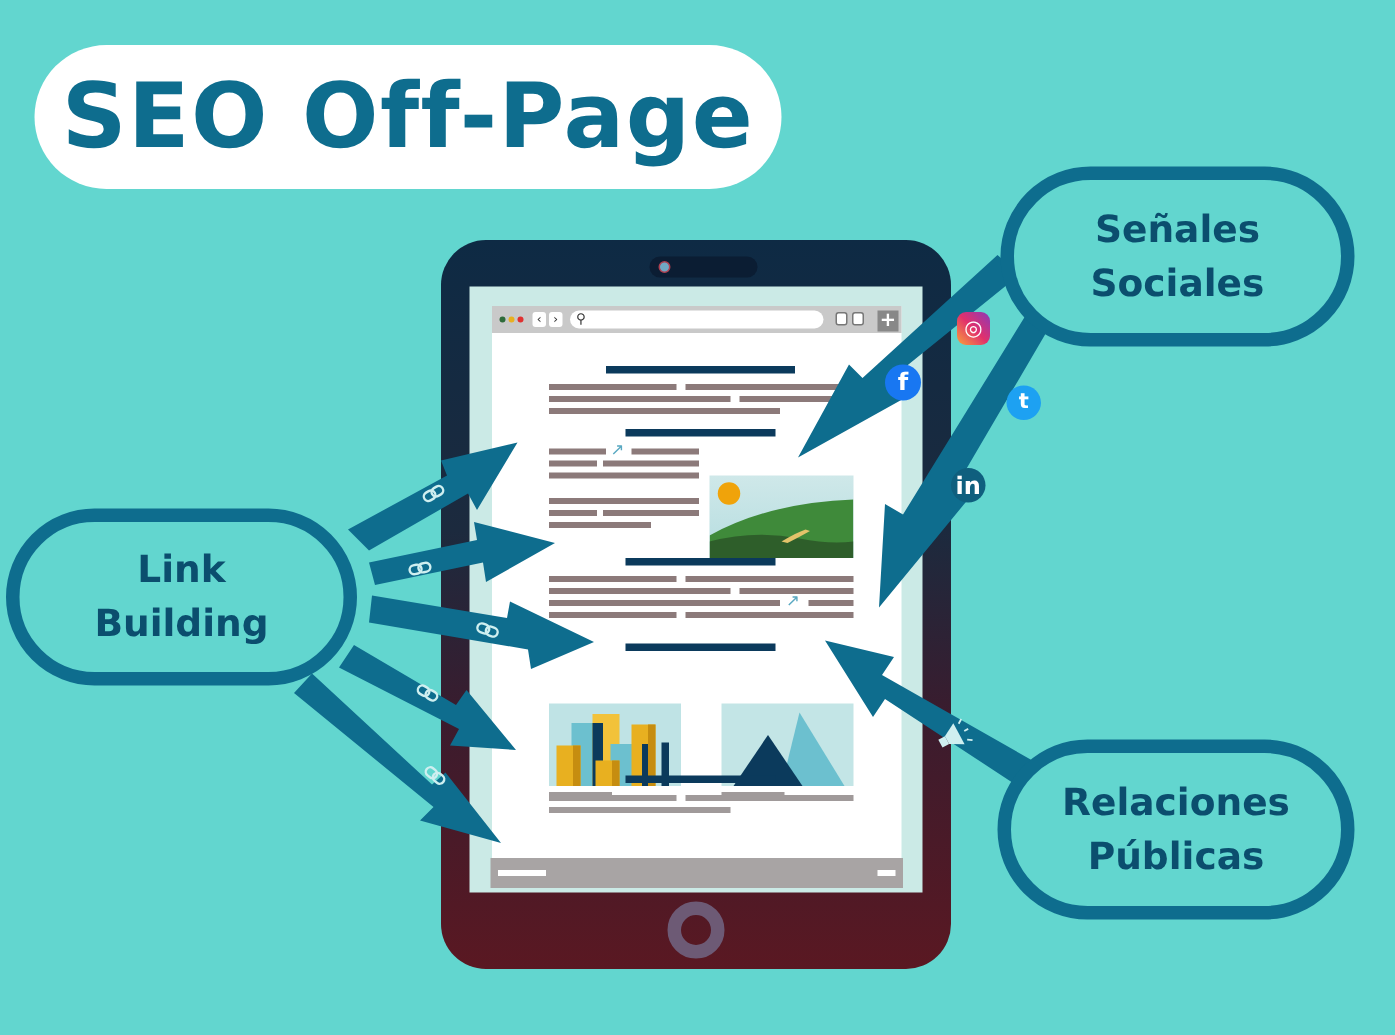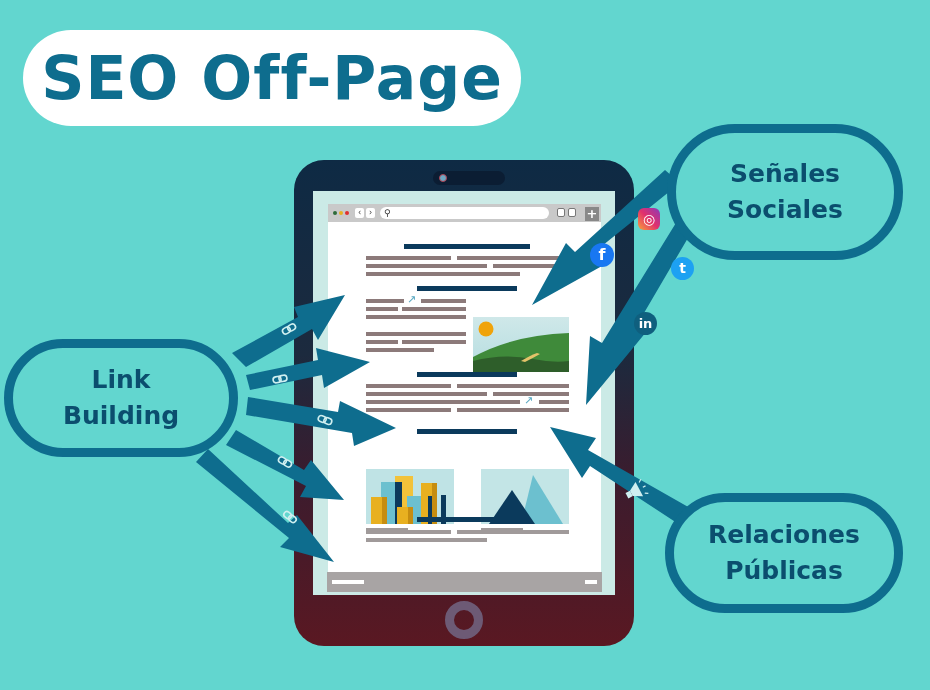--- a/index.html
+++ b/index.html
@@ -253,28 +253,28 @@
 
 <div class="social-icon" style="left:638px;top:208px;width:22px;height:22px;border-radius:6px;background:linear-gradient(45deg,#f9a23a,#e1306c,#8a3ab9);font-size:14px">
   <span>◎</span>
 </div>
 <div class="social-icon" style="left:590px;top:243px;width:24px;height:24px;line-height:24px;background:#1877f2;font-size:16px">
   <span>f</span>
 </div>
 <div class="social-icon" style="left:671px;top:257px;width:23px;height:23px;line-height:23px;background:#1da1f2;font-size:14px">
   <span>t</span>
 </div>
-<div class="social-icon" style="left:634px;top:312px;width:23px;height:23px;line-height:23px;background:#0f5f7e;font-size:13px">
+<div class="social-icon" style="left:634px;top:312px;width:23px;height:23px;line-height:23px;background:#0f5f7e;font-size:16px">
   <span>in</span>
 </div>
 
 <div class="bubble" style="left:4px;top:339px;width:234px;height:118px">
   <span>Link
 Building</span>
 </div>
-<div class="bubble" style="left:667px;top:124px;width:236px;height:136px">
+<div class="bubble" style="left:667px;top:111px;width:236px;height:120px">
   <span>Señales
 Sociales</span>
 </div>
 <div class="bubble" style="left:665px;top:493px;width:238px;height:120px">
   <span>Relaciones
 Públicas</span>
 </div>
 
 </body></html>

